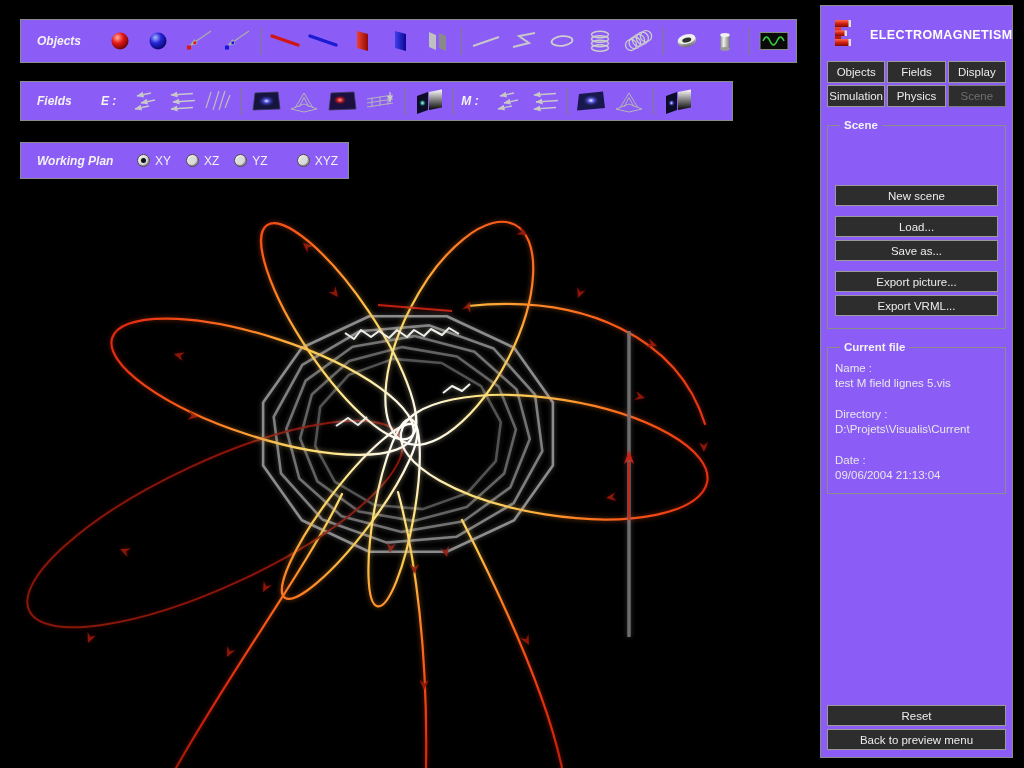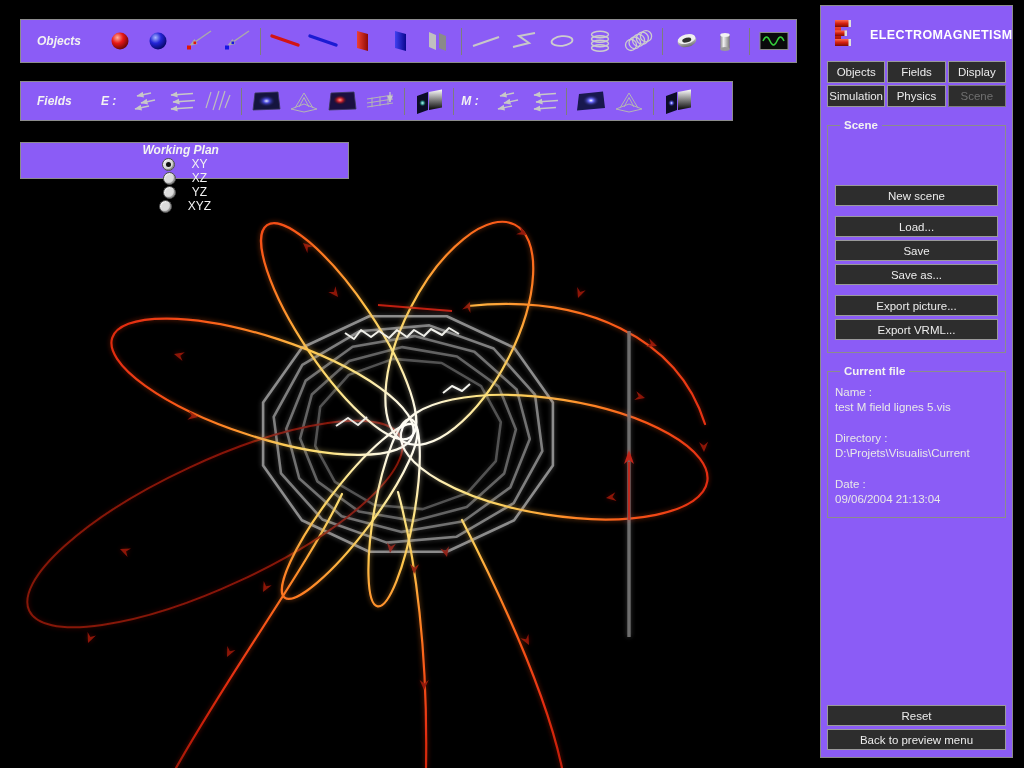--- a/index.html
+++ b/index.html
@@ -12,23 +12,23 @@
   .bar{display:flex;align-items:center;padding-left:16px;}
   .bar-label{font-style:italic;font-weight:bold;font-size:12px;color:#f2f2f2;flex:none;}
   #objects-bar{left:20px;top:19px;width:777px;height:44px;}
   #objects-bar .bar-label{width:66px;}
   #fields-bar{left:20px;top:81px;width:713px;height:40px;}
   #fields-bar .bar-label{width:62px;}
   .sub-label{font-style:italic;font-weight:bold;font-size:12px;color:#f2f2f2;margin:0 6px 0 2px;flex:none;}
   .icon{width:38px;height:30px;display:flex;align-items:center;justify-content:center;flex:none;}
   .sep{width:1px;height:27px;background:#7d7d7d;margin:0 5px;flex:none;}
   
-  #workplan-bar{left:20px;top:142px;width:329px;height:37px;flex-direction:column;}
+  #workplan-bar{left:20px;top:142px;width:329px;height:37px;}
   #workplan-bar .bar-label{width:100px;}
-  .wp-opt{display:flex;align-items:center;gap:16px;margin-right:15px;font-size:12px;color:#f2f2f2;}
+  .wp-opt{display:flex;align-items:center;gap:5px;margin-right:15px;font-size:12px;color:#f2f2f2;}
   .radio{width:11px;height:11px;border-radius:50%;background:#dcdcdc;border:1px solid #4a4a4a;
          box-shadow:inset -1px -1px 1px rgba(0,0,0,.4), inset 1px 1px 1px rgba(255,255,255,.6);
          position:relative;flex:none;}
   .radio.checked::after{content:"";position:absolute;left:3px;top:3px;width:5px;height:5px;
          border-radius:50%;background:#101010;}
   .vsep{width:1px;height:24px;background:#8a8a8a;margin:0 14px 0 0;}
   
   #sidebar{left:820px;top:5px;width:193px;height:753px;}
   .side-header{display:flex;align-items:center;padding:12px 8px 9px 12px;text-align:right;}
   .side-title{font-weight:bold;font-size:12.5px;letter-spacing:.4px;margin-left:13px;color:#fff;}
@@ -472,21 +472,20 @@
     <div class="tab">Fields</div>
     <div class="tab">Display</div>
     <div class="tab">Simulation</div>
     <div class="tab">Physics</div>
     <div class="tab disabled">Scene</div>
   </div>
   <fieldset>
     <legend>Scene</legend>
     <button class="btn">New scene</button>
     <button class="btn mt10">Load...</button>
-    <button class="btn mt3">Save</button>
     <button class="btn mt3">Save as...</button>
     <button class="btn mt10">Export picture...</button>
     <button class="btn mt3">Export VRML...</button>
   </fieldset>
   <fieldset>
     <legend>Current file</legend>
     <div class="cf-label first">Name :</div>
     <div class="cf-value">test M field lignes 5.vis</div>
     <div class="cf-label">Directory :</div>
     <div class="cf-value">D:\Projets\Visualis\Current</div>

